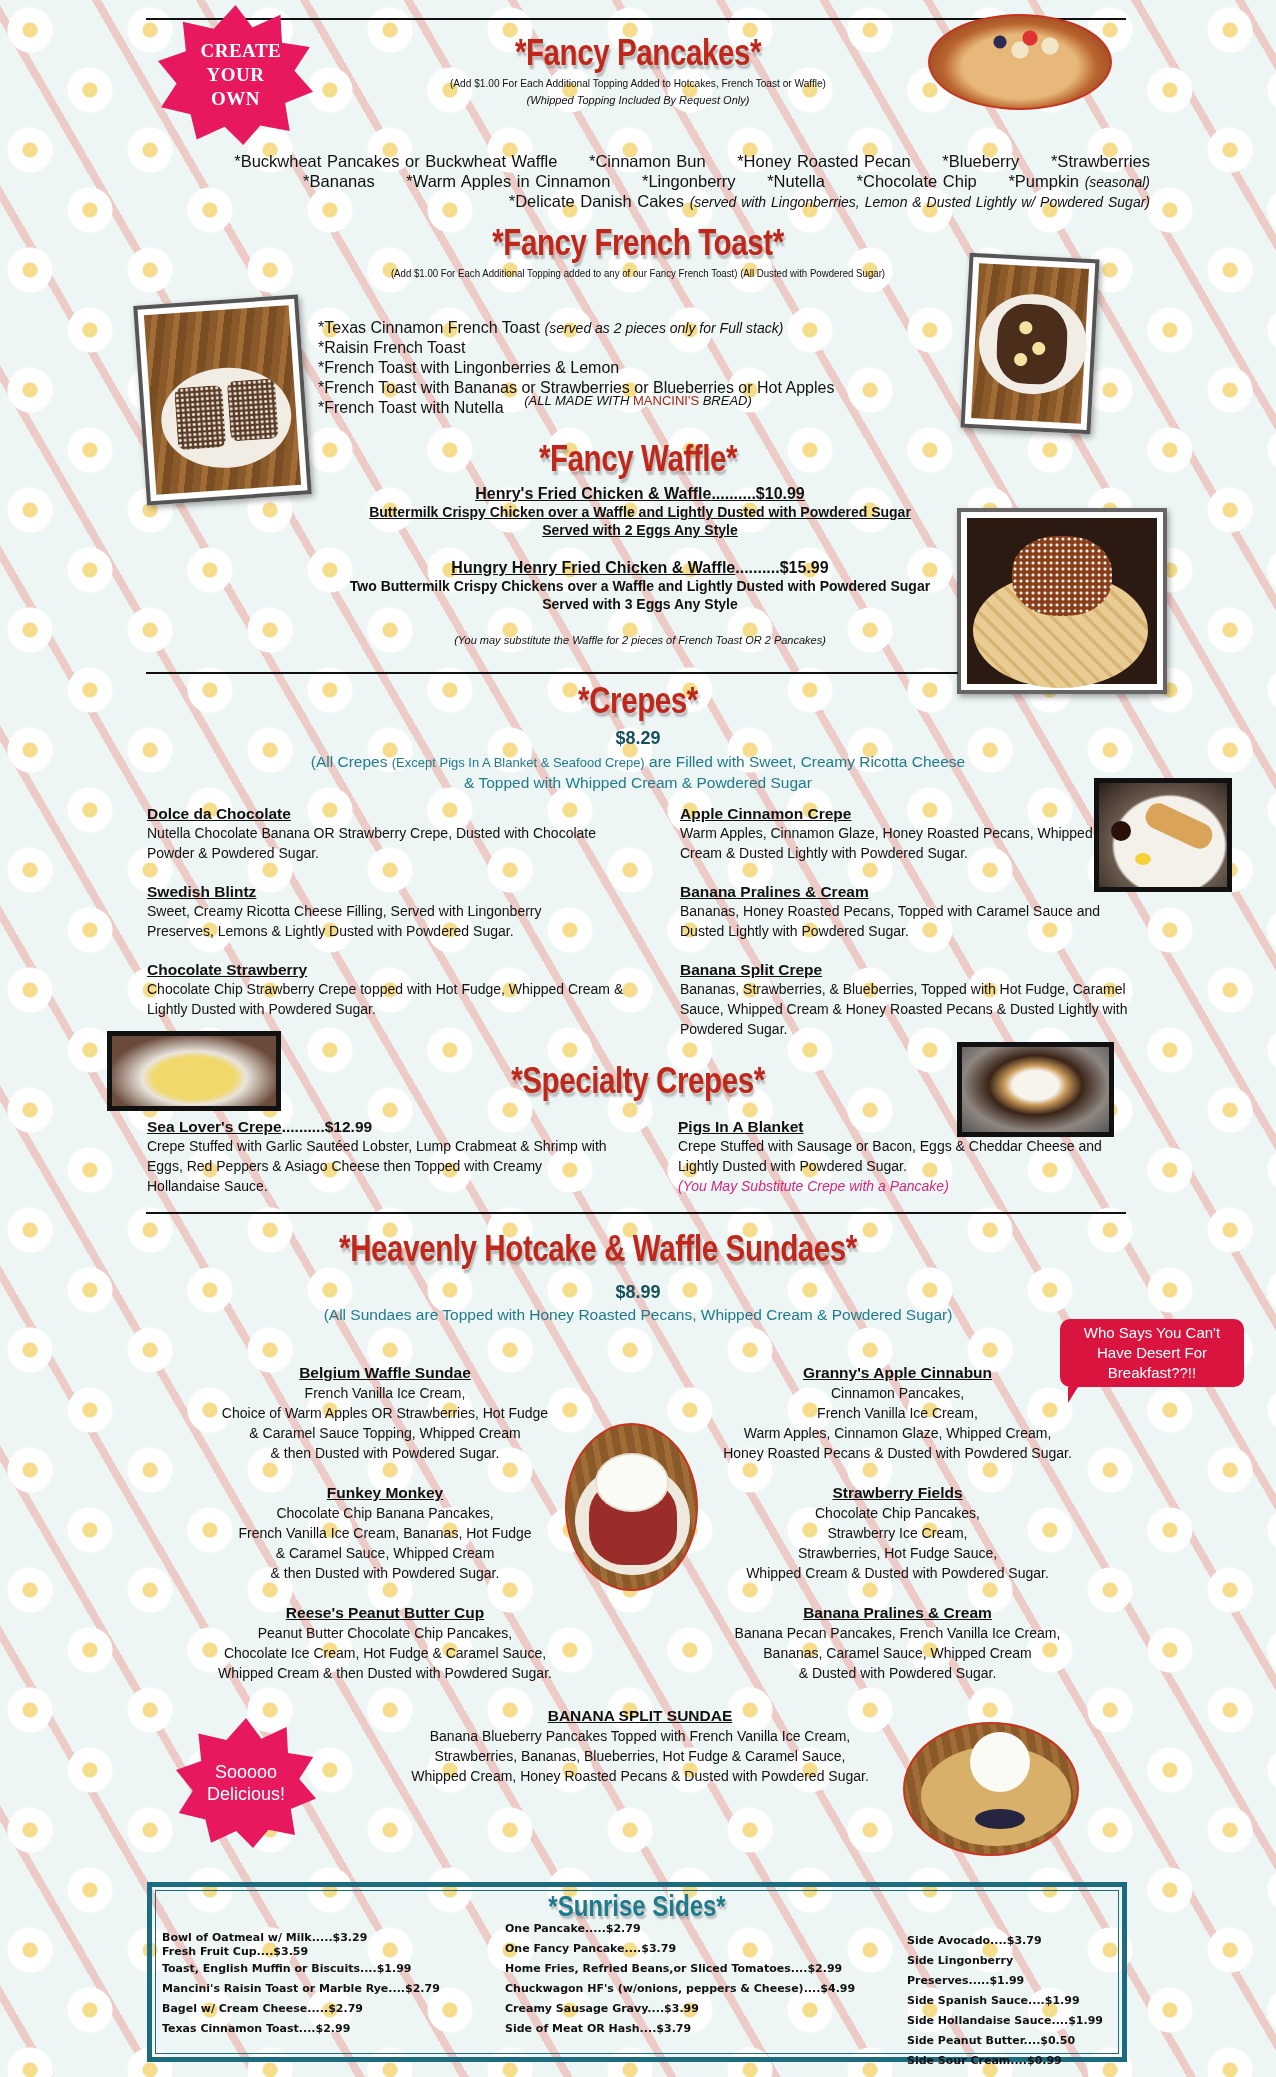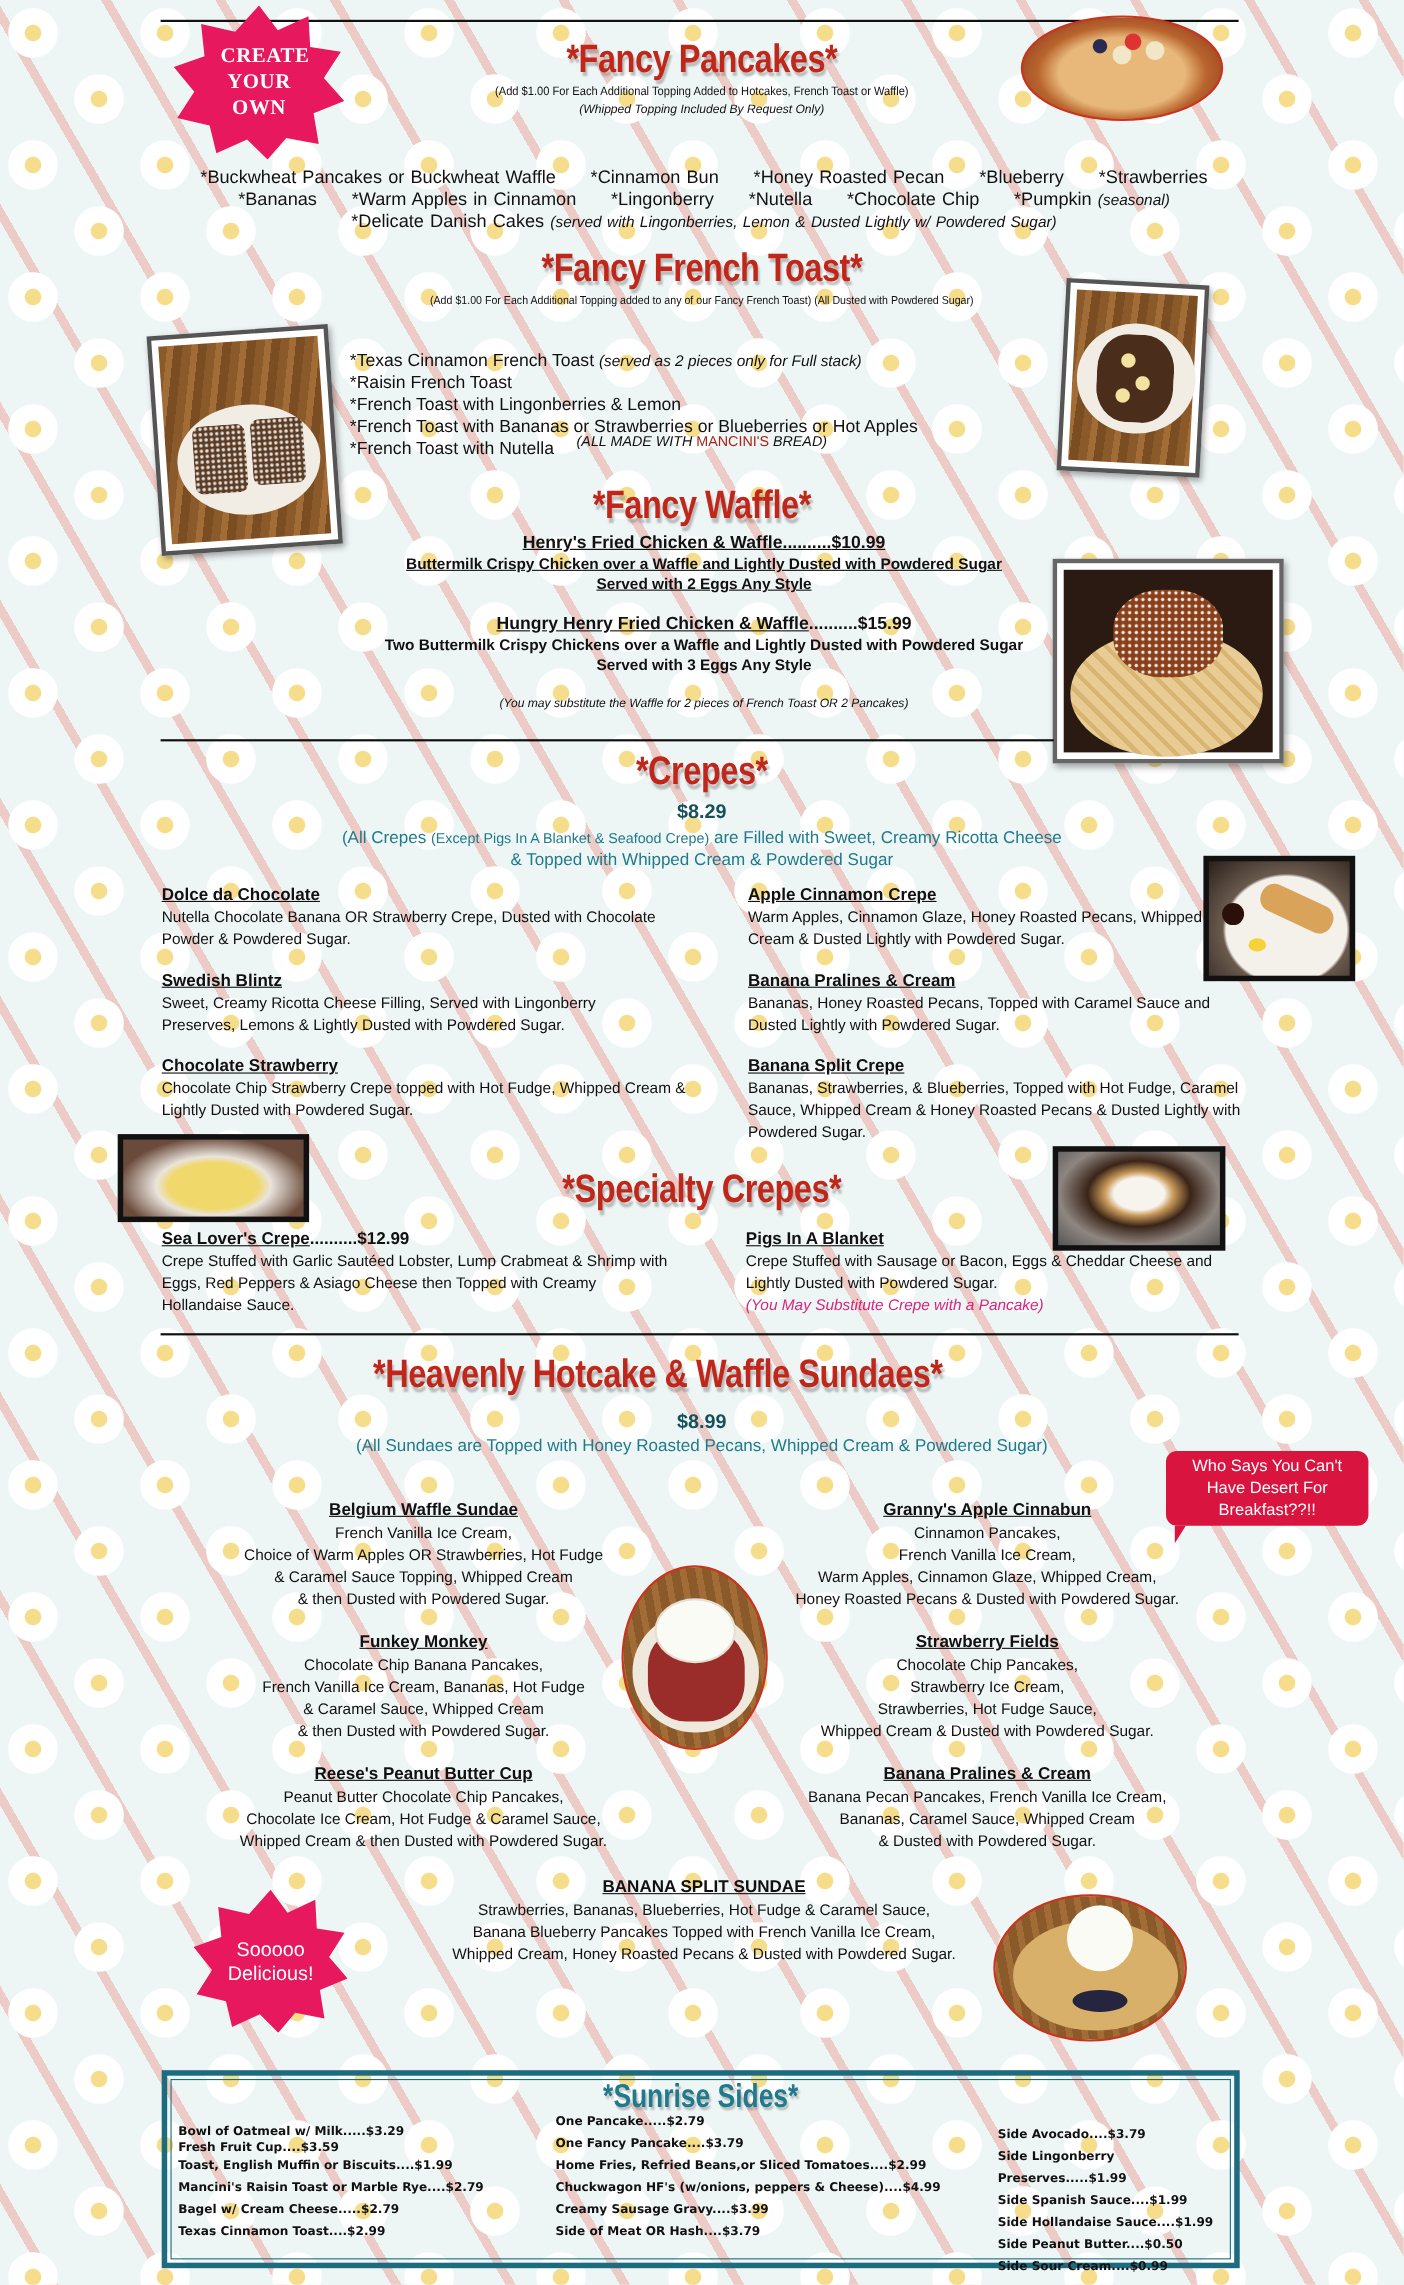--- a/index.html
+++ b/index.html
@@ -19,21 +19,21 @@
   .title {
     position: absolute; left: 0; width: 1276px; text-align: center;
     font-family: "Liberation Sans", sans-serif; font-weight: bold;
     color: #c0271a; letter-spacing: -0.5px;
     transform: scaleX(0.82);
     text-shadow: 2px 4px 2px rgba(120,120,120,0.45);
   }
   .center { position: absolute; text-align: center; }
   .note { font-size: 11px; transform: scaleX(0.92); }
   .note-i { font-size: 11px; font-style: italic; }
-  .toppings { position: absolute; left: 130px; width: 1020px; text-align: center; font-size: 16.5px; line-height: 20px; word-spacing: 1px; }
+  .toppings { position: absolute; left: 130px; width: 1020px; text-align: right; font-size: 16.5px; line-height: 20px; word-spacing: 1px; }
   .toppings span.gap { display: inline-block; width: 26px; }
   .toppings i { font-size: 14px; }
   .list { position: absolute; font-size: 16px; line-height: 20px; }
   .teal { color: #1f7a8c; }
   .price { font-size: 18px; font-weight: bold; color: #16505c; }
   .item-name { text-decoration: underline; font-weight: bold; font-size: 15.5px; }
   .item-desc { font-size: 14px; line-height: 20px; }
   .col { position: absolute; }
   .col .item { margin-bottom: 20px; }
   .sundae { position: absolute; text-align: center; font-size: 14px; line-height: 20px; }
@@ -268,22 +268,22 @@
 </div>
 <div class="sundae" style="left:685px; width:425px; top:1603px;">
   <div class="item-name">Banana Pralines &amp; Cream</div>
   <div>Banana Pecan Pancakes, French Vanilla Ice Cream,</div>
     <div>Bananas, Caramel Sauce, Whipped Cream</div>
     <div>&amp; Dusted with Powdered Sugar.</div>
 </div>
 
 <div class="sundae" style="left:370px; width:540px; top:1706px;">
   <div class="item-name">BANANA SPLIT SUNDAE</div>
-  <div>Strawberries, Bananas, Blueberries, Hot Fudge &amp; Caramel Sauce,</div>
-    <div>Banana Blueberry Pancakes Topped with French Vanilla Ice Cream,</div>
+  <div>Banana Blueberry Pancakes Topped with French Vanilla Ice Cream,</div>
+    <div>Strawberries, Bananas, Blueberries, Hot Fudge &amp; Caramel Sauce,</div>
     <div>Whipped Cream, Honey Roasted Pecans &amp; Dusted with Powdered Sugar.</div>
 </div>
 
 <div class="starburst" style="left:176px; top:1718px; width:140px; height:130px;">
   <span style="font-size:18px; line-height:22px; width:90px; display:block;">Sooooo Delicious!</span>
 </div>
 
 <div class="plate-circle" style="left:903px; top:1722px; width:176px; height:134px; background: repeating-linear-gradient(80deg, #8a5a2b 0 8px, #a26c36 8px 14px);">
   <div style="position:absolute; left:16px; top:22px; width:150px; height:100px; border-radius:50%; background:#d9b06a;"></div>
   <div style="position:absolute; left:65px; top:8px; width:60px; height:60px; border-radius:50%; background:#fbfbf6;"></div>

